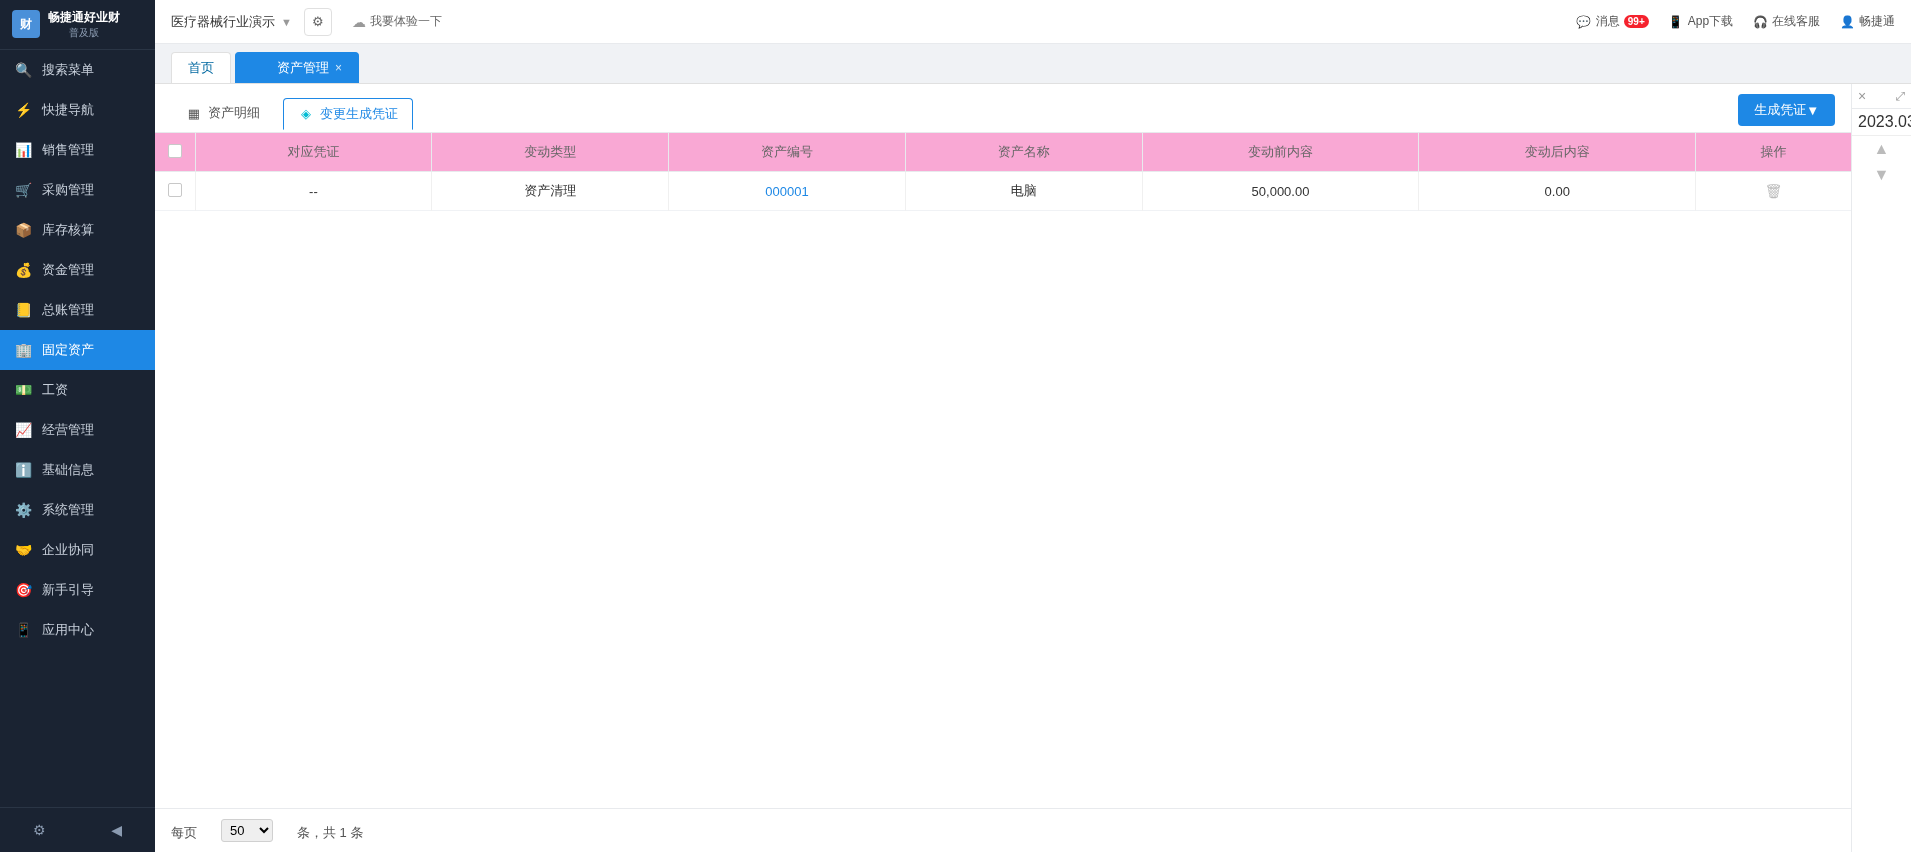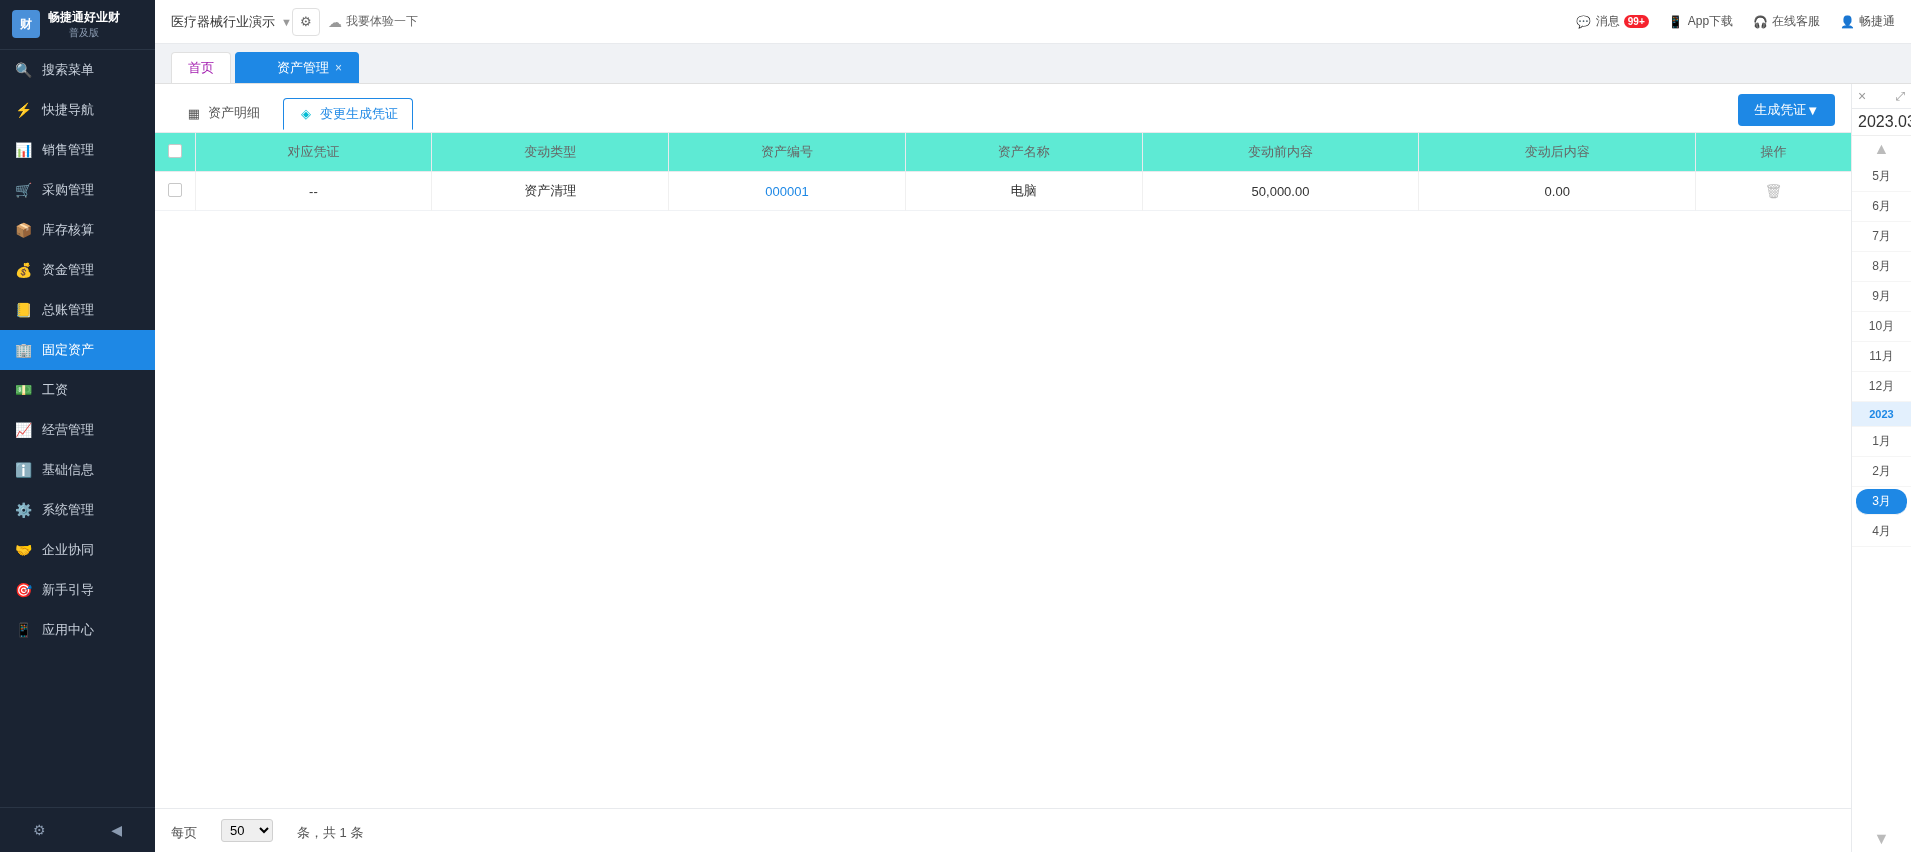--- a/index.html
+++ b/index.html
@@ -104,20 +104,21 @@
     }
 
     
     .topbar {
       background: #ffffff;
       border-bottom: 1px solid #e8eaed;
       height: 44px;
       display: flex;
       align-items: center;
       padding: 0 16px;
+      gap: 12px;
       flex-shrink: 0;
       text-align: center;
     }
     .topbar-company {
       display: flex;
       align-items: center;
       gap: 6px;
       color: #333;
       font-size: 13px;
       cursor: pointer;
@@ -160,21 +161,21 @@
       align-items: center;
       padding: 8px 16px 0;
       gap: 4px;
       flex-shrink: 0;
     }
     .page-tab {
       padding: 6px 16px;
       font-size: 13px;
       cursor: pointer;
       border-radius: 4px 4px 0 0;
-      color: #a21caf;
+      color: #0369a1;
       background: #ffffff;
       border: 1px solid #e0e0e0;
       border-bottom: none;
     }
     .page-tab.active {
       background: #1e88e5;
       color: #ffffff;
       border-color: #1e88e5;
       padding-left: 41px;
     }
@@ -240,21 +241,21 @@
       flex: 1;
       overflow-y: auto;
       overflow-x: auto;
     }
     table {
       width: 100%;
       border-collapse: collapse;
       font-size: 13px;
     }
     thead tr {
-      background: #5eead4;
+      background: #f9a8d4;
       border-bottom: 1px solid #e8eaed;
     }
     thead th {
       padding: 10px 12px;
       text-align: center;
       color: #666;
       font-weight: normal;
       border-right: 1px solid #e8eaed;
       white-space: nowrap;
     }
@@ -594,31 +595,16 @@
 
     <div class="right-panel">
       <div class="right-panel-header">
         <span class="right-panel-close">×</span>
         <span class="right-panel-expand">⤢</span>
       </div>
       <div style="padding:4px 6px;font-size:16px;color:#333;border-bottom:1px solid #eee;">
         <span>2023.03</span>
       </div>
       <div class="scroll-arrow">▲</div>
-      <div class="date-list">
-        <div class="date-item">5月</div>
-        <div class="date-item">6月</div>
-        <div class="date-item">7月</div>
-        <div class="date-item">8月</div>
-        <div class="date-item">9月</div>
-        <div class="date-item">10月</div>
-        <div class="date-item">11月</div>
-        <div class="date-item">12月</div>
-        <div class="date-item year-label">2023</div>
-        <div class="date-item">1月</div>
-        <div class="date-item">2月</div>
-        <div class="date-item current-month">3月</div>
-        <div class="date-item">4月</div>
-      </div>
       <div class="scroll-arrow">▼</div>
     </div>
   </div>
 </div>
 
 </body></html>

